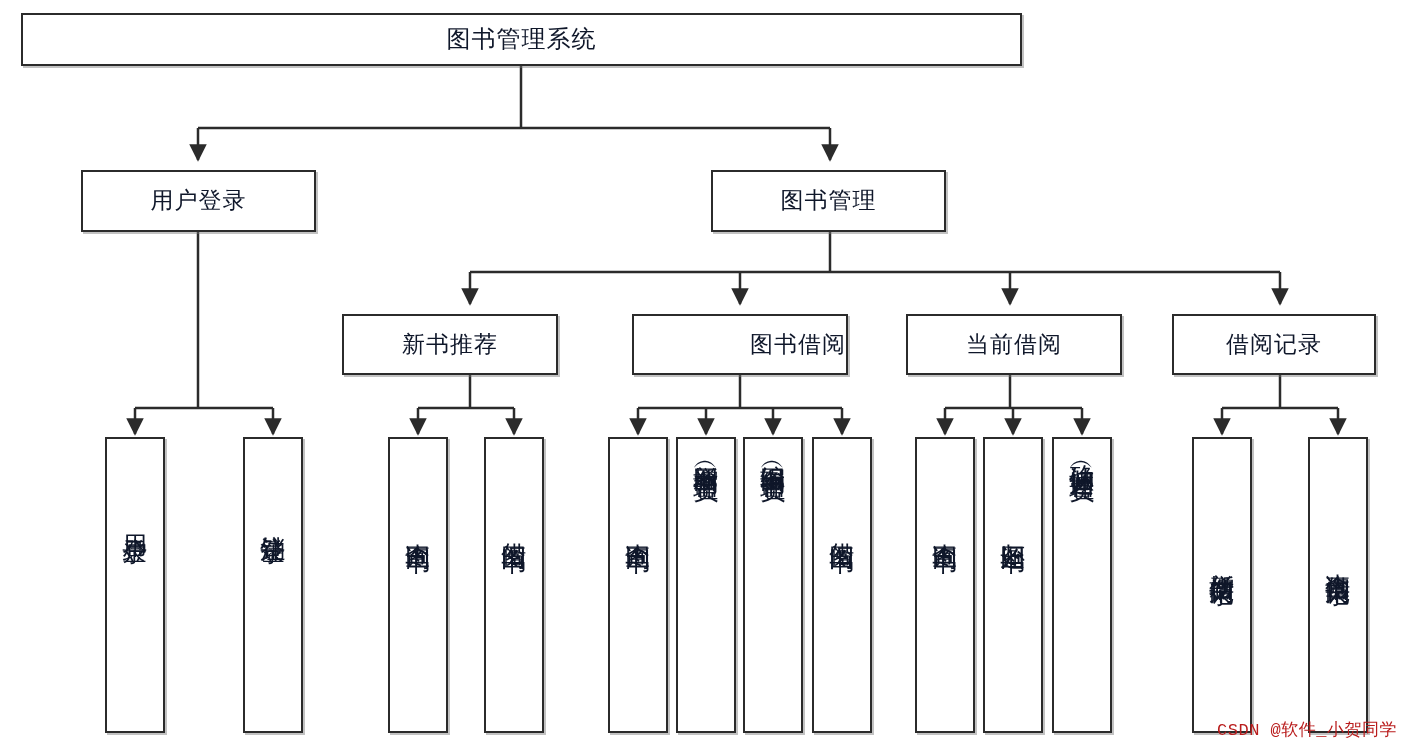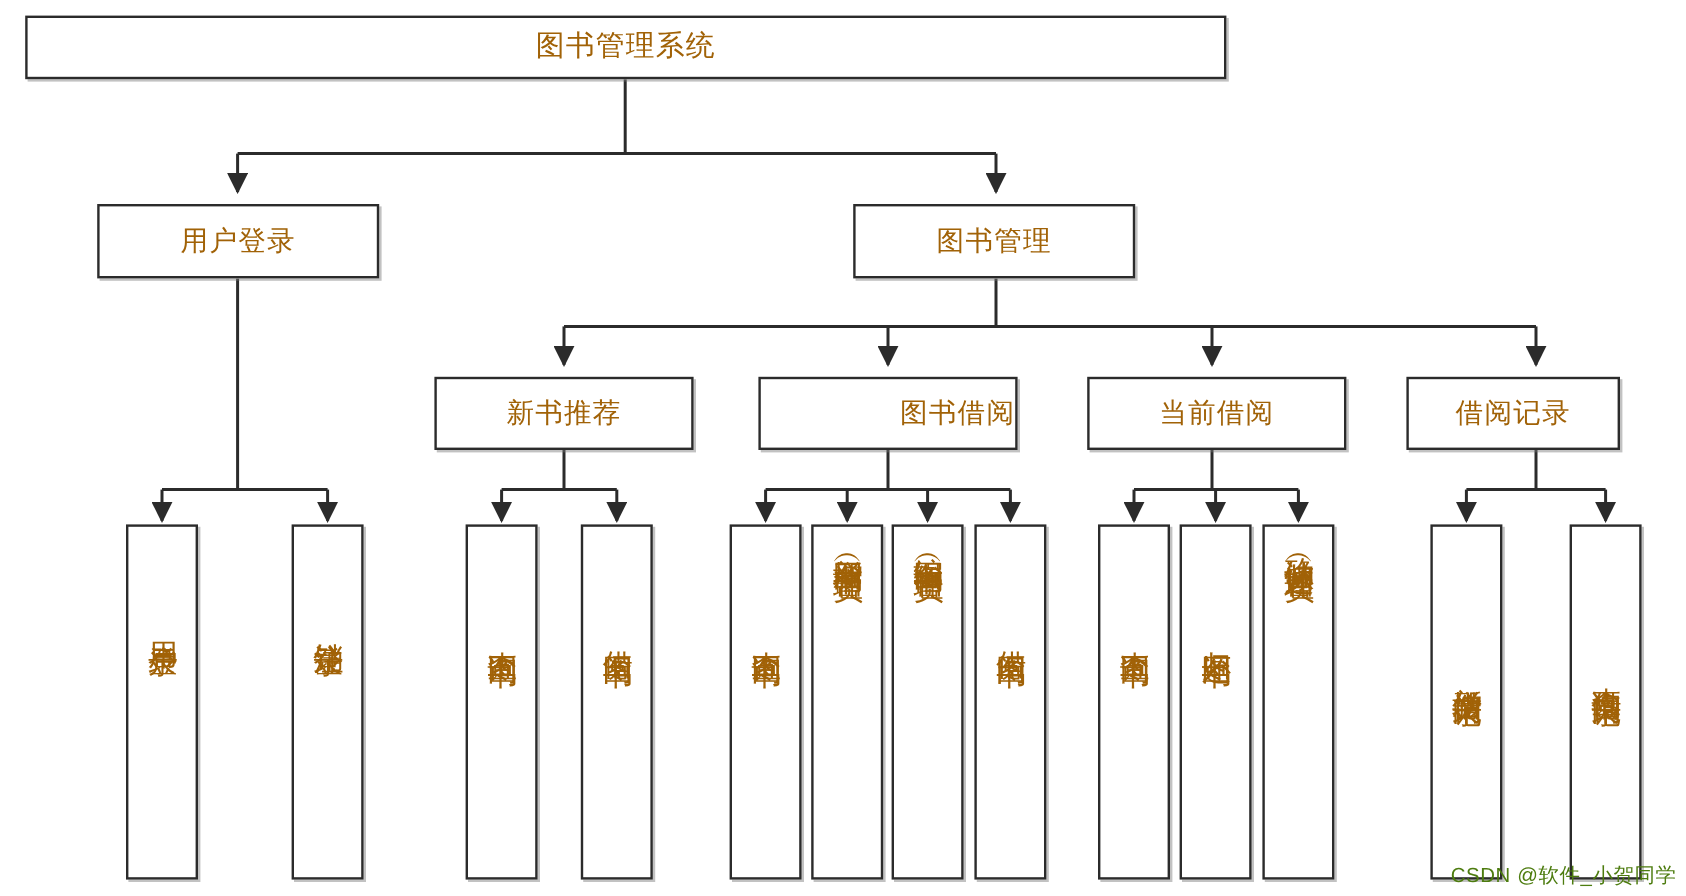--- a/index.html
+++ b/index.html
@@ -27,21 +27,21 @@
   }
   .node {
     position: absolute;
     box-sizing: border-box;
     background: #ffffff;
     border: 2px solid #2b2b2b;
     box-shadow: 2px 2px 0 rgba(120,120,120,0.45);
     display: flex;
     align-items: center;
     justify-content: center;
-    color: #a16207;
+    color: #0f172a;
   }
   .node .label {
     display: block;
     text-align: center;
     line-height: 1.18;
   }
   
   .node.horiz .label {
     font-size: 23px;
     letter-spacing: 1px;
@@ -71,23 +71,24 @@
     margin-top: 108px;
   }
   .node.vert.mid3 .label {
     margin-top: 78px;
   }
   .watermark {
     position: absolute;
     right: 8px;
     bottom: 6px;
     font-size: 17px;
-    color: #4d7c0f;
+    color: #b91c1c;
     letter-spacing: 0.5px;
     white-space: nowrap;
+    font-family: Liberation Mono, monospace;
   }
 </style>
 </head>
 <body>
 
 <div id="canvas">
 
   <svg class="connectors" viewBox="0 0 1405 747" xmlns="http://www.w3.org/2000/svg">
     <defs>
       <marker id="arrow" viewBox="0 0 10 10" refX="9" refY="5" markerWidth="7" markerHeight="7" orient="auto-start-reverse">
@@ -142,30 +143,30 @@
     <span class="label">图书管理系统</span>
   </div>
 
   <div class="node horiz" style="left:81px; top:170px; width:235px; height:62px;">
     <span class="label">用户登录</span>
   </div>
   <div class="node horiz" style="left:711px; top:170px; width:235px; height:62px;">
     <span class="label">图书管理</span>
   </div>
 
-  <div class="node horiz" style="left:362px; top:314px; width:216px; height:61px;">
+  <div class="node horiz" style="left:342px; top:314px; width:216px; height:61px;">
     <span class="label">新书推荐</span>
   </div>
   <div class="node horiz" style="left:632px; top:314px; width:216px; height:61px;justify-content:flex-end;">
     <span class="label">图书借阅</span>
   </div>
   <div class="node horiz" style="left:906px; top:314px; width:216px; height:61px;">
     <span class="label">当前借阅</span>
   </div>
-  <div class="node horiz" style="left:1172px; top:314px; width:178px; height:61px;">
+  <div class="node horiz" style="left:1172px; top:314px; width:204px; height:61px;">
     <span class="label">借阅记录</span>
   </div>
 
   <div class="node vert mid" style="left:105px; top:437px; width:60px; height:296px;">
     <span class="label">用户登录</span>
   </div>
   <div class="node vert mid" style="left:243px; top:437px; width:60px; height:296px;">
     <span class="label">注销登录</span>
   </div>
 

